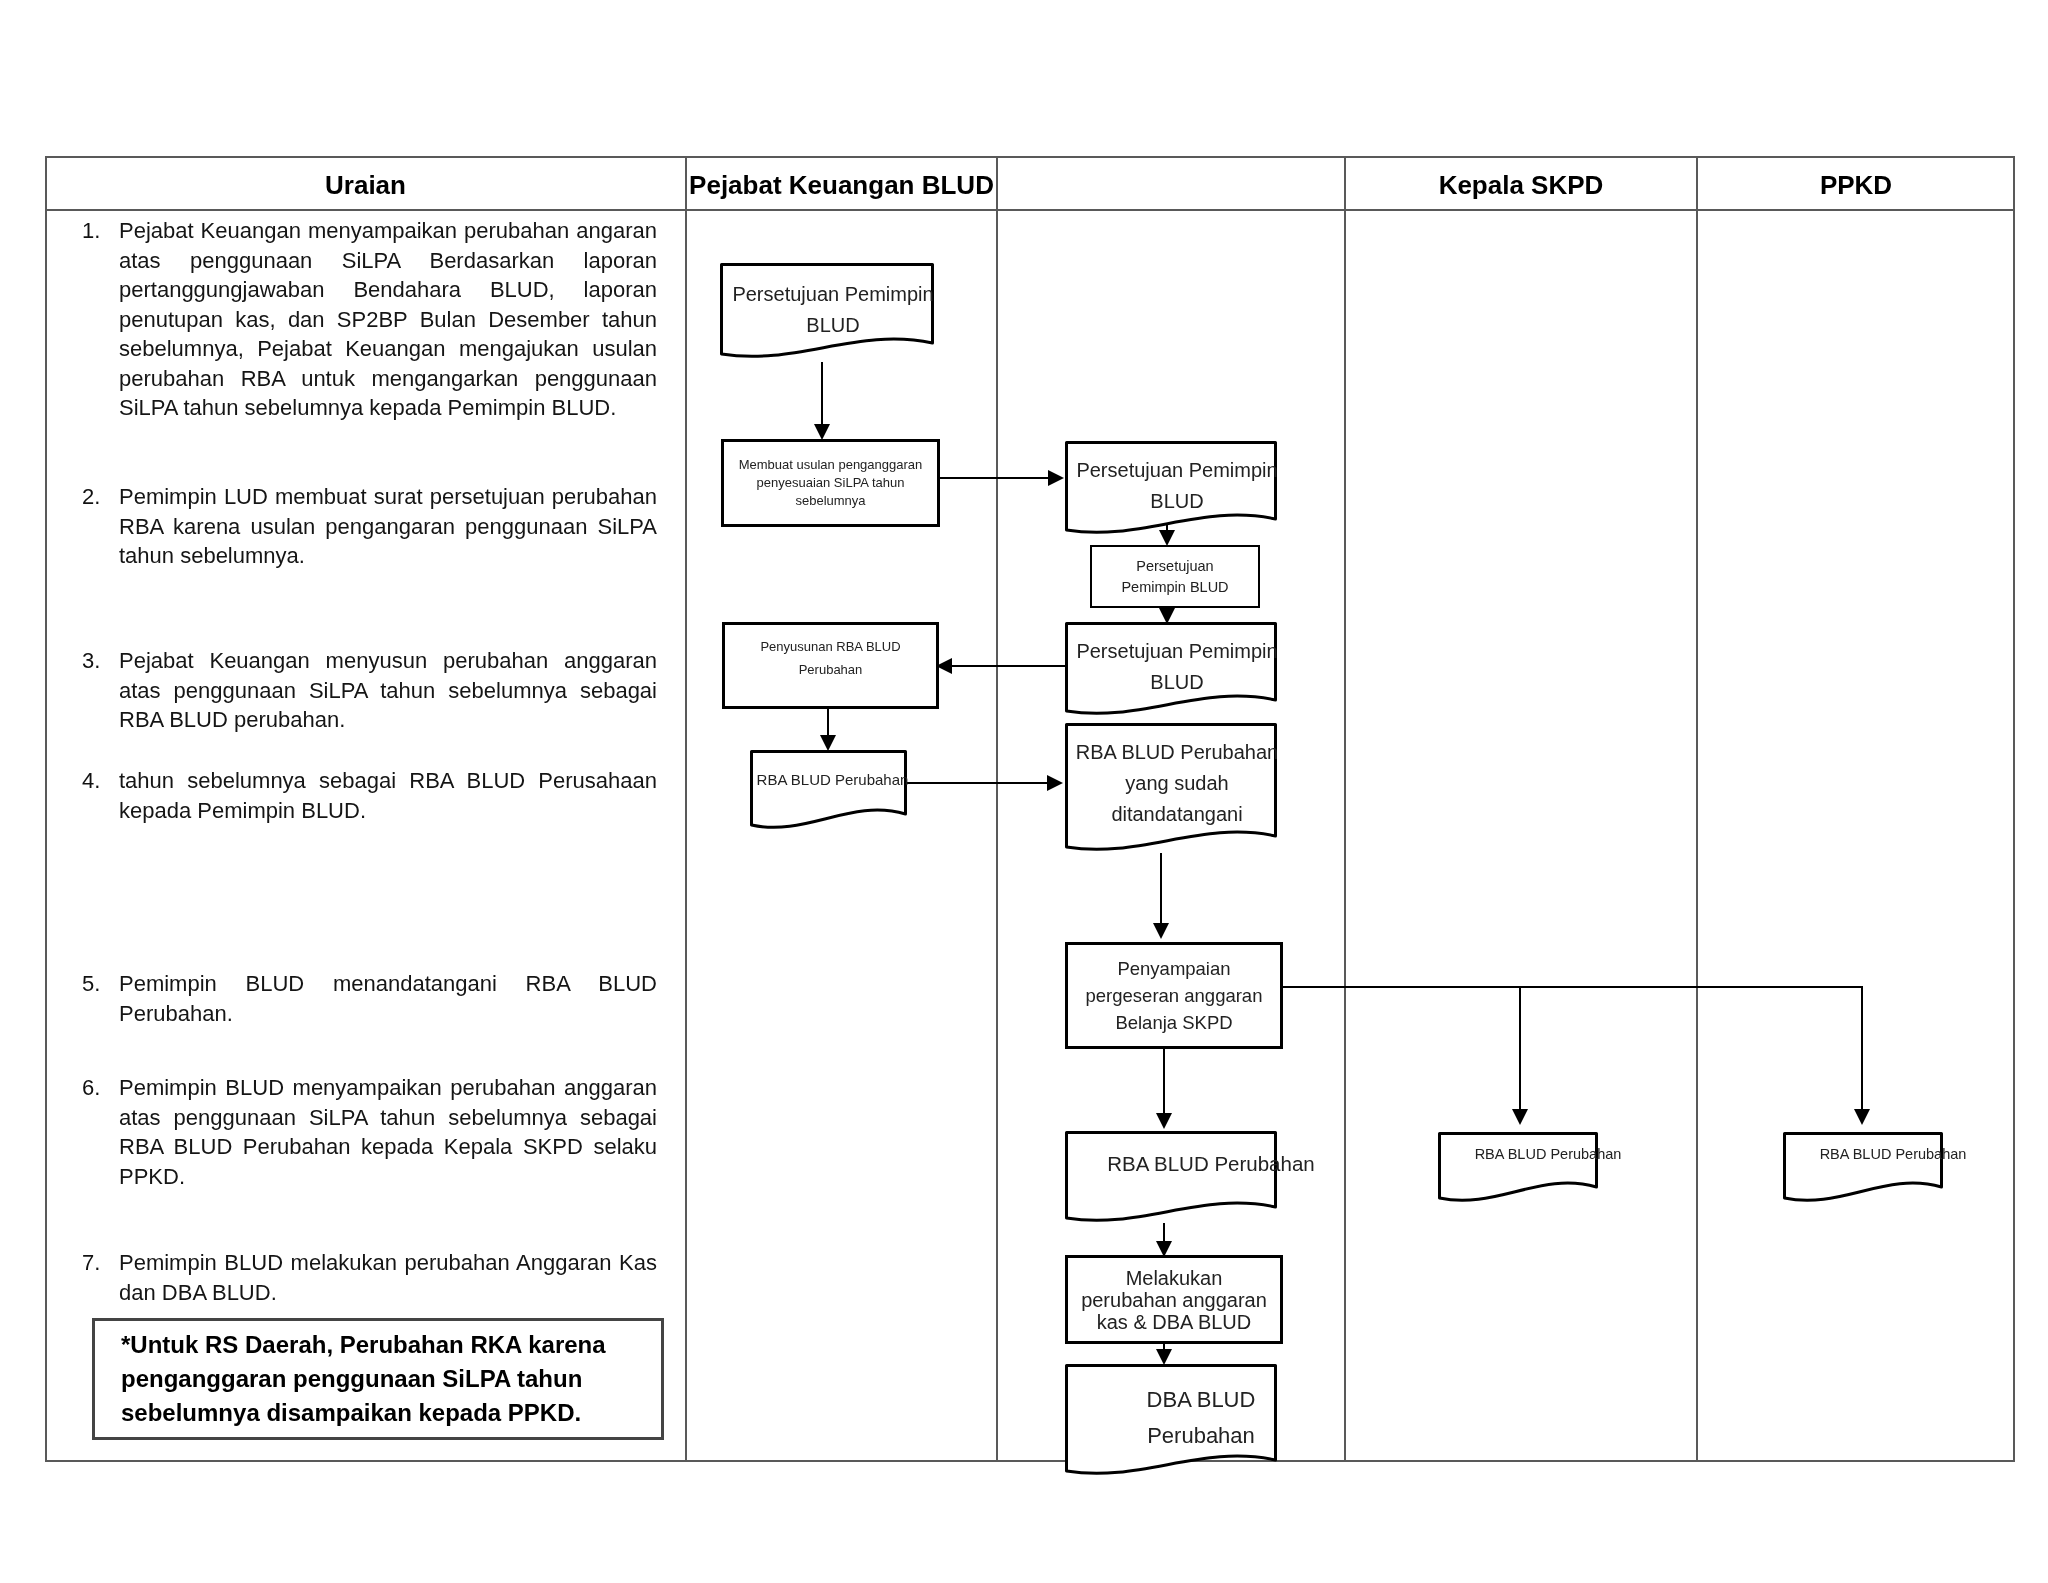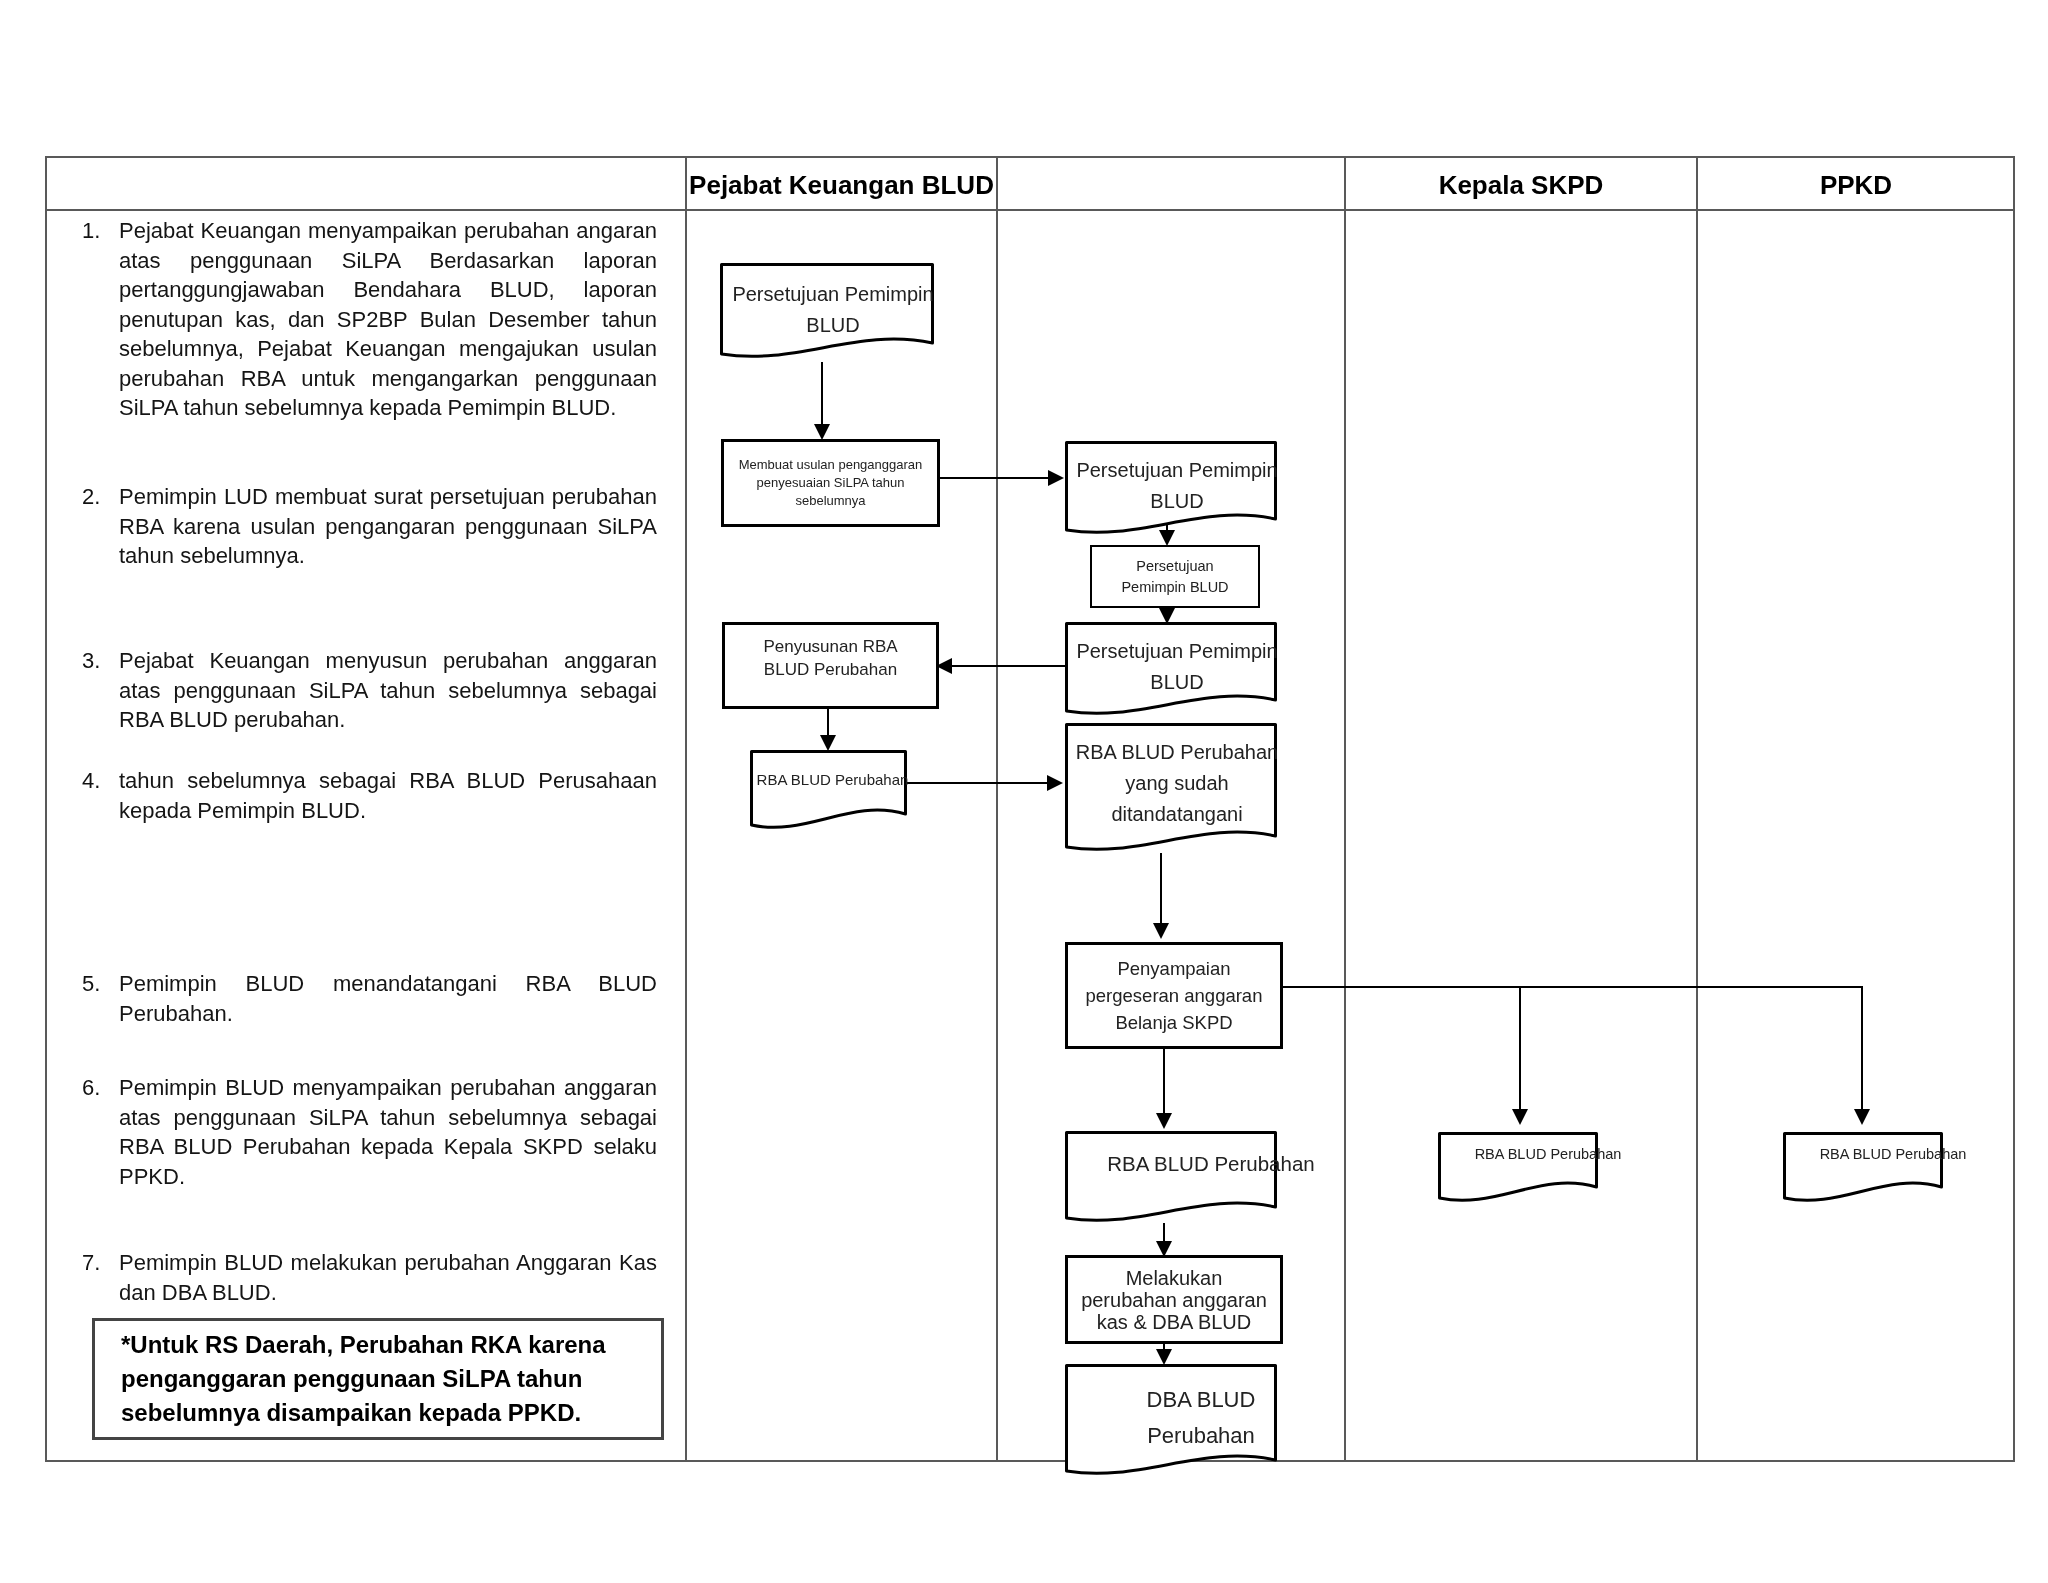--- a/index.html
+++ b/index.html
@@ -50,20 +50,21 @@
   <div class="tline" style="left:45px;top:156px;width:1970px;height:2px;"></div>
   <div class="tline" style="left:45px;top:1460px;width:1970px;height:2px;"></div>
   <div class="tline" style="left:45px;top:156px;width:2px;height:1306px;"></div>
   <div class="tline" style="left:2013px;top:156px;width:2px;height:1306px;"></div>
   <div class="tline" style="left:45px;top:209px;width:1970px;height:2px;"></div>
   <div class="tline" style="left:685px;top:156px;width:2px;height:1306px;"></div>
   <div class="tline" style="left:996px;top:156px;width:2px;height:1306px;"></div>
   <div class="tline" style="left:1344px;top:156px;width:2px;height:1306px;"></div>
   <div class="tline" style="left:1696px;top:156px;width:2px;height:1306px;"></div>
 
+  <div class="colhead" style="left:45px;width:641px;">Uraian</div>
   <div class="colhead" style="left:686px;width:311px;">Pejabat Keuangan BLUD</div>
   <div class="colhead" style="left:1345px;width:352px;">Kepala SKPD</div>
   <div class="colhead" style="left:1697px;width:318px;">PPKD</div>
 
   <div class="item" style="top:216px;">
     <div class="num">1.</div>
     <div class="txt">Pejabat Keuangan menyampaikan perubahan angaran atas penggunaan SiLPA Berdasarkan laporan pertanggungjawaban Bendahara BLUD, laporan penutupan kas, dan SP2BP Bulan Desember tahun sebelumnya, Pejabat Keuangan mengajukan usulan perubahan RBA untuk mengangarkan penggunaan SiLPA tahun sebelumnya kepada Pemimpin BLUD.</div>
   </div>
   <div class="item" style="top:482px;">
     <div class="num">2.</div>
@@ -137,21 +138,21 @@
       <svg width="214" height="100" style="position:absolute;left:0;top:0;overflow:visible;z-index:1" xmlns="http://www.w3.org/2000/svg">
         <path d="M 1.5 91 L 1.5 1.5 L 212.5 1.5 L 212.5 80 C 137.0 64 77.0 103 1.5 91 Z" fill="#ffffff" stroke="#000000" stroke-width="3" stroke-linejoin="round"></path>
       </svg>
     <div class="lbl" style="padding:16px 6px 0;font-size:20px;line-height:31px;">Persetujuan Pemimpin BLUD</div>
   </div>
 
   <div class="proc" style="left:721px;top:439px;width:213px;height:82px;font-size:13px;line-height:18px;">
     <div class="lbl" style="padding:0 10px;">Membuat usulan penganggaran penyesuaian SiLPA tahun sebelumnya</div>
   </div>
 
-  <div class="proc toptext" style="left:722px;top:622px;width:211px;height:81px;font-size:17px;line-height:23px;">
+  <div class="proc toptext" style="left:722px;top:622px;width:211px;height:81px;font-size:13px;line-height:23px;">
     <div class="lbl" style="padding:10px 22px 0;">Penyusunan RBA BLUD Perubahan</div>
   </div>
 
   <div class="doc" style="left:750px;top:750px;width:157px;height:84px;">
       <svg width="157" height="84" style="position:absolute;left:0;top:0;overflow:visible;z-index:1" xmlns="http://www.w3.org/2000/svg">
         <path d="M 1.5 75 L 1.5 1.5 L 155.5 1.5 L 155.5 64 C 100.5 48 56.5 87 1.5 75 Z" fill="#ffffff" stroke="#000000" stroke-width="3" stroke-linejoin="round"></path>
       </svg>
     <div class="lbl" style="padding:20px 4px 0;font-size:15px;line-height:20px;">RBA BLUD Perubahan</div>
   </div>
 

